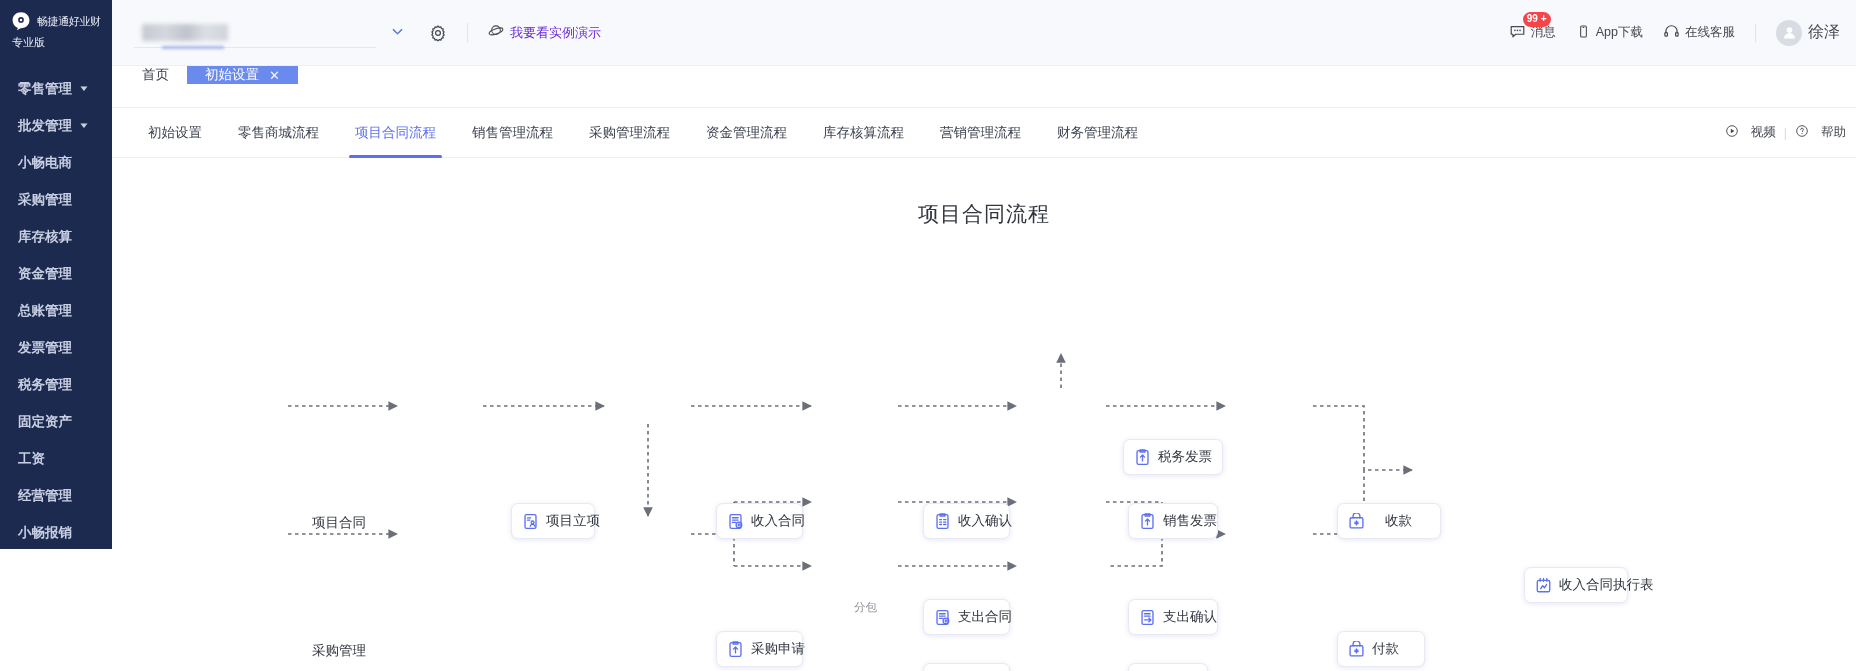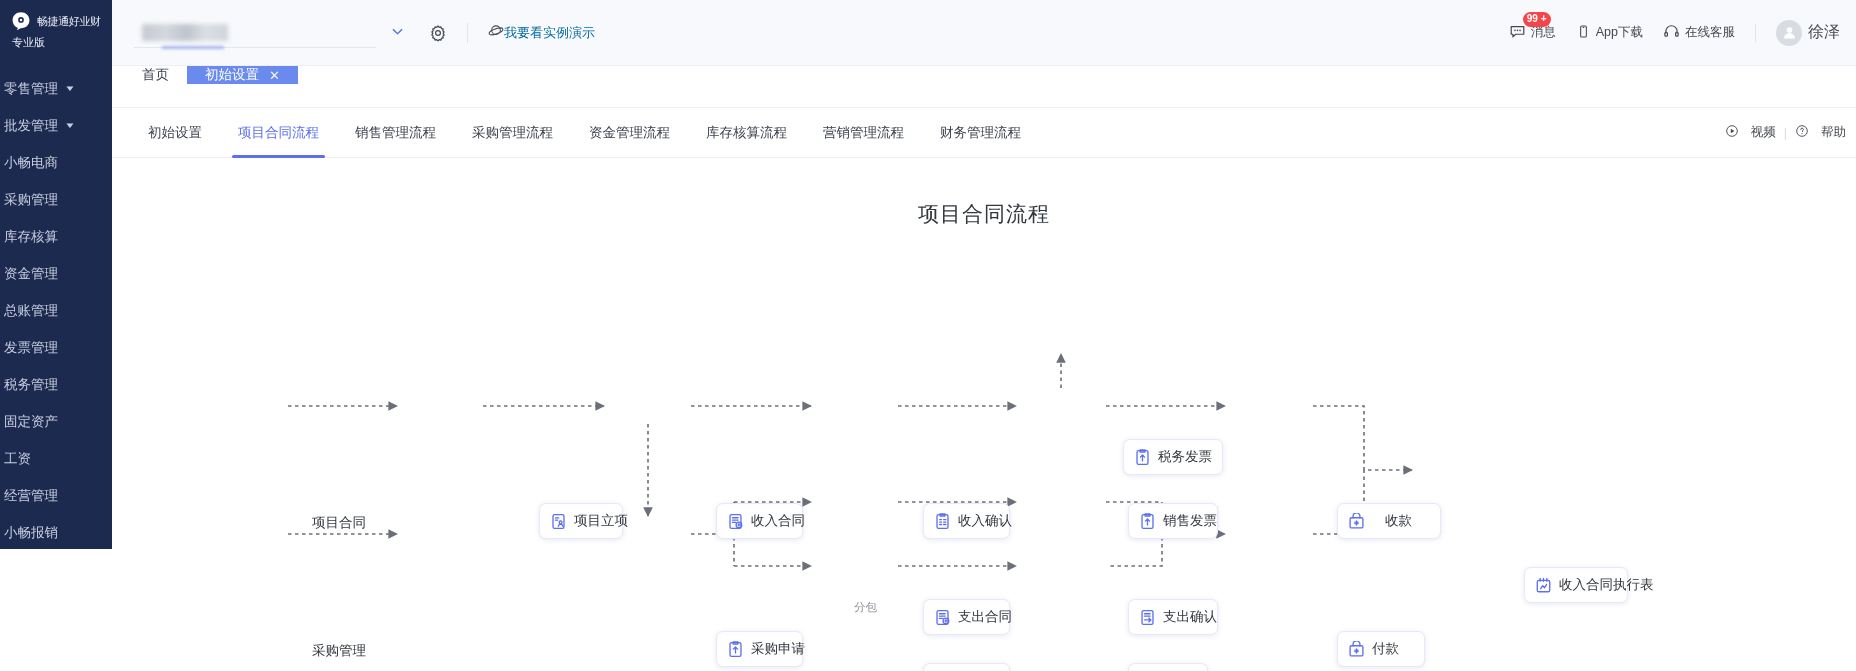--- a/index.html
+++ b/index.html
@@ -24,22 +24,22 @@
   .logo-text {
     color: #e9ecf5; font-size: 11px; letter-spacing: -0.4px;
     white-space: nowrap; overflow: hidden;
   }
   .logo-sub {
     color: #e9ecf5; font-size: 11px; margin-top: 3px; margin-left: 2px;
   }
   .side-list { margin-top: 4px; }
   .side-item {
     height: 37px; display: flex; align-items: center;
-    padding-left: 4px; color: #c8cfe2; font-size: 13.5px;
-    cursor: pointer; white-space: nowrap;
+    padding-left: 18px; color: #c8cfe2; font-size: 13.5px;
+    cursor: pointer; white-space: nowrap; font-weight: bold;
   }
   .side-item .caret {
     margin-left: 8px; font-size: 8px; color: #c8cfe2; transform: scaleX(1.5);
   }
 
   
   .pane { flex: 1; height: 671px; display: flex; flex-direction: column; background: #fff; }
 
   
   .topbar {
@@ -56,21 +56,21 @@
     position: absolute; left: 0; bottom: 2px; width: 242px; height: 1px; background: #e3e7ee;
   }
   .search-underline-hl {
     position: absolute; left: 28px; bottom: 1px; width: 62px; height: 3px;
     background: #aab6ee; filter: blur(1.6px);
   }
   .chev-down { margin-left: 6px; color: #5b7cd8; font-size: 13px; cursor: pointer; }
   .gear-btn { margin-left: 24px; cursor: pointer; display: flex; align-items: center; }
   .tb-divider { width: 1px; height: 20px; background: #e1e5ec; margin: 0 20px; }
   .demo-link {
-    display: flex; align-items: center; color: #0369a1;
+    display: flex; align-items: center; gap: 6px; color: #6d28d9;
     font-size: 13px; cursor: pointer; white-space: nowrap;
   }
   .topbar-right {
     margin-left: auto; display: flex; align-items: center; gap: 20px;
     padding-right: 2px;
   }
   .tr-item {
     display: flex; align-items: center; gap: 5px; color: #44484f;
     font-size: 12.5px; cursor: pointer; position: relative; white-space: nowrap;
   }
@@ -292,20 +292,23 @@
         <div class="doctab active">
           <span>初始设置</span>
           <span class="x">✕</span>
         </div>
       </div>
 
     <div class="sectabs">
       <div style="display:flex;align-items:stretch;" id="sectabs">
           <div class="sectab">
             <span>初始设置</span>
+          </div>
+          <div class="sectab">
+            <span>零售商城流程</span>
           </div>
           <div class="sectab active">
             <span>项目合同流程</span>
           </div>
           <div class="sectab">
             <span>销售管理流程</span>
           </div>
           <div class="sectab">
             <span>采购管理流程</span>
           </div>
@@ -389,21 +392,21 @@
           <div class="node" style="left: 1011px; top: 281px; width: 100px;">
             <span style="width: 17px; height: 17px; flex: 0 0 17px; display: block;">
               <svg class="nicon" viewBox="0 0 18 18">
                 <rect x="3.2" y="1.8" width="11.6" height="14.4" rx="1.6" fill="none" stroke="#5b6ff0" stroke-width="1.4" stroke-linejoin="round" stroke-linecap="round"></rect>
                 <path d="M6.4 1 h5.2 v2.2 h-5.2 z" fill="none" stroke="#5b6ff0" stroke-width="1.4" stroke-linejoin="round" stroke-linecap="round"></path>
                 <path d="M9 12.6 V6.4 M6.8 8.6 L9 6.3 L11.2 8.6" fill="none" stroke="#5b6ff0" stroke-width="1.4" stroke-linejoin="round" stroke-linecap="round"></path>
               </svg>
             </span>
             <span class="nlabel">税务发票</span>
           </div>
-          <div class="node" style="left: 399px; top: 345px; width: 84px; margin-left: 28px;">
+          <div class="node" style="left: 399px; top: 345px; width: 84px;">
             <span style="width: 17px; height: 17px; flex: 0 0 17px; display: block;">
               <svg class="nicon" viewBox="0 0 18 18">
                 <rect x="3.2" y="1.8" width="11.6" height="14.4" rx="1.6" fill="none" stroke="#5b6ff0" stroke-width="1.4" stroke-linejoin="round" stroke-linecap="round"></rect>
                 <path d="M5.8 5.2 h3.4 M5.8 7.6 h2.4" fill="none" stroke="#5b6ff0" stroke-width="1.4" stroke-linejoin="round" stroke-linecap="round"></path>
                 <circle cx="11.2" cy="10" r="1.5" fill="none" stroke="#5b6ff0" stroke-width="1.4" stroke-linejoin="round" stroke-linecap="round"></circle>
                 <path d="M8.7 14 a2.6 2.6 0 0 1 5 0" fill="none" stroke="#5b6ff0" stroke-width="1.4" stroke-linejoin="round" stroke-linecap="round"></path>
               </svg>
             </span>
             <span class="nlabel">项目立项</span>
           </div>

